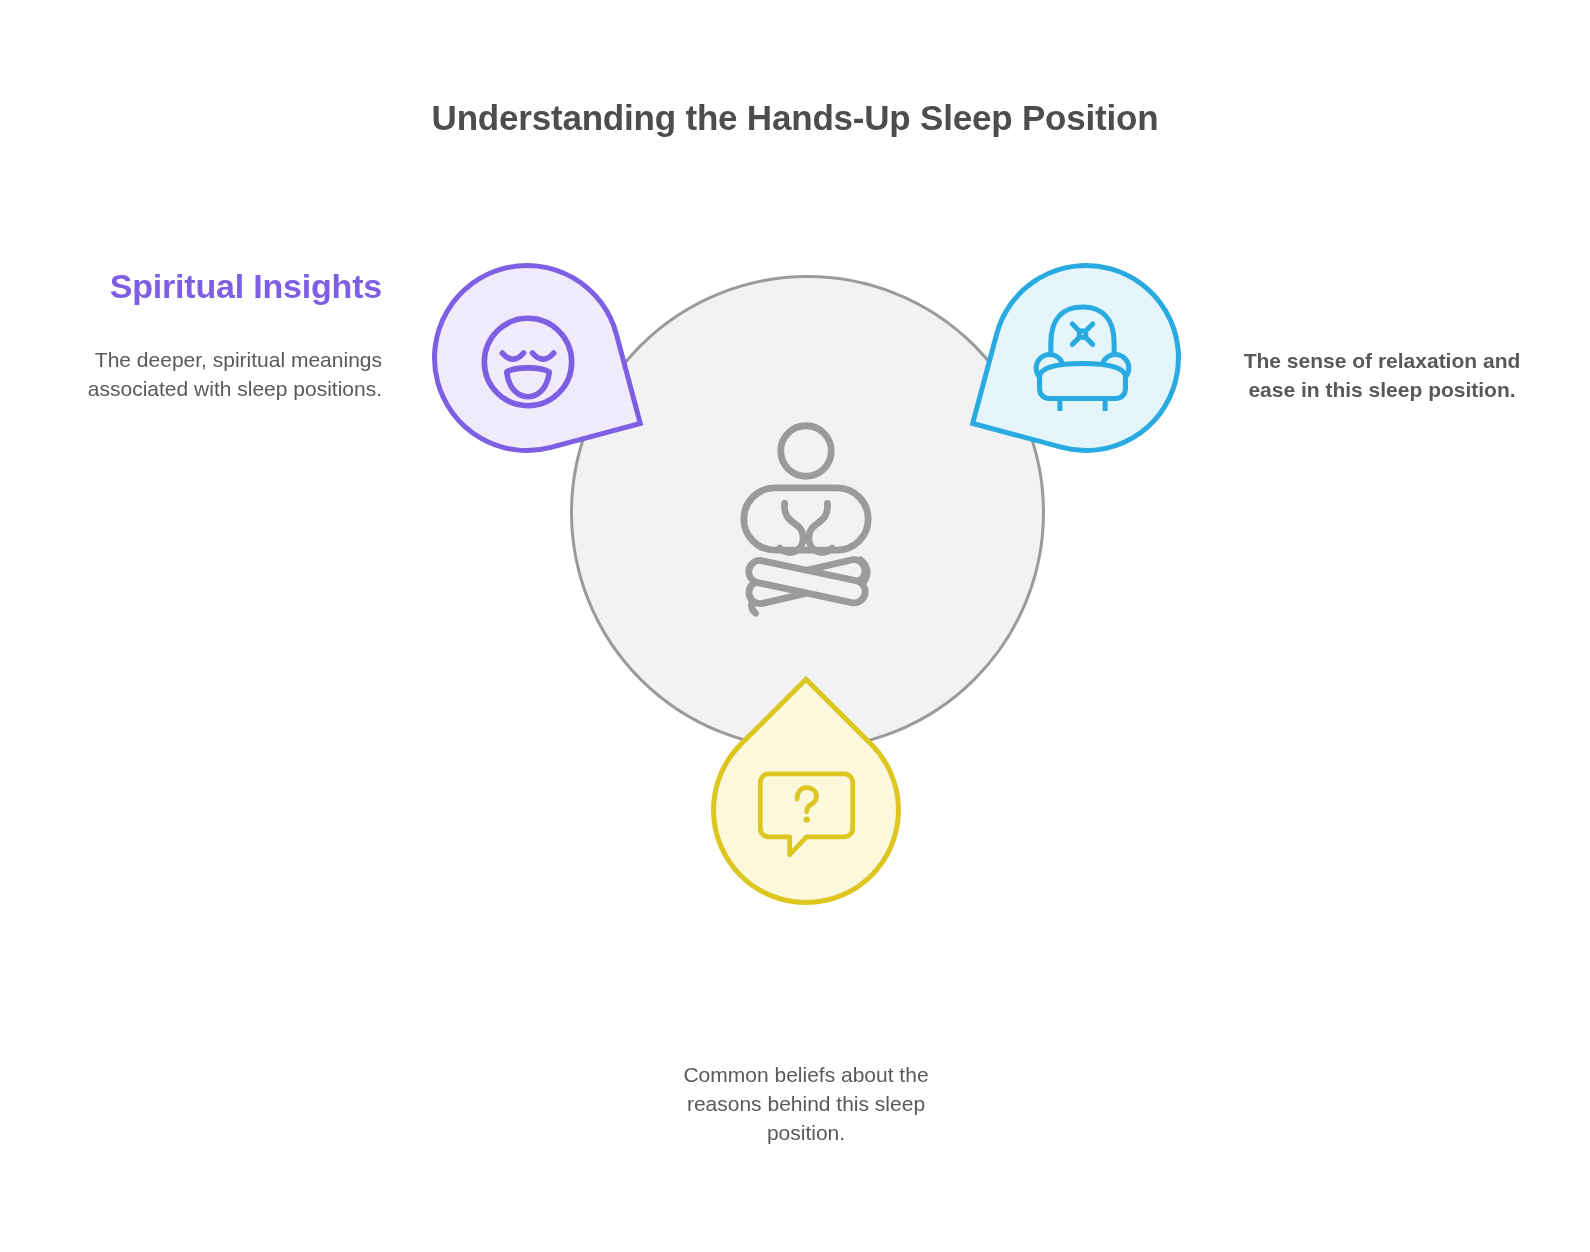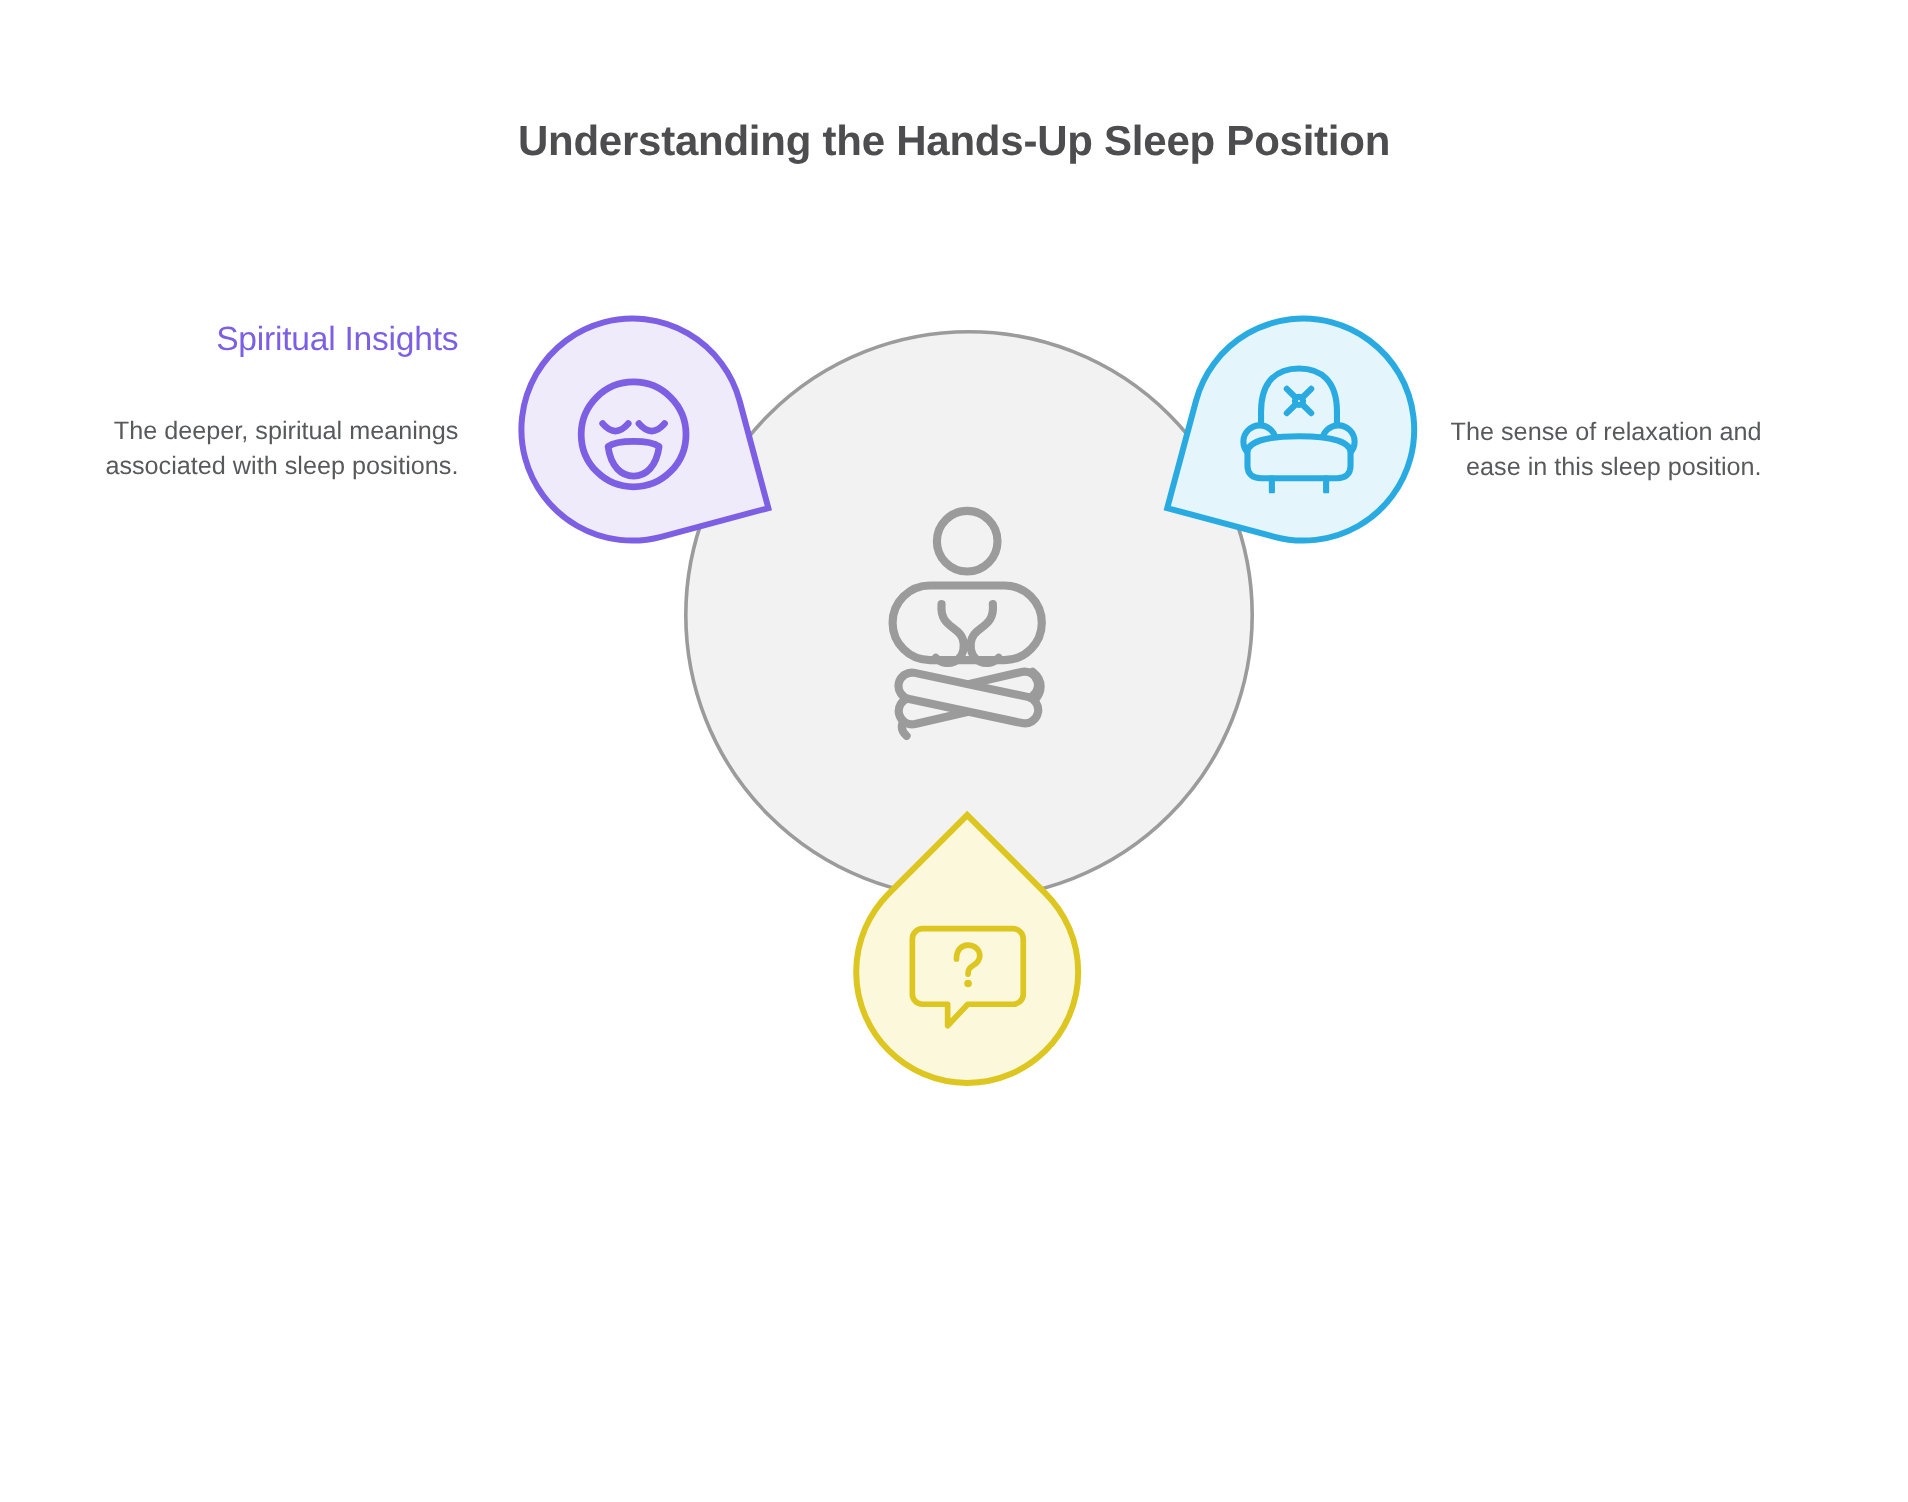--- a/index.html
+++ b/index.html
@@ -85,37 +85,37 @@
     position: absolute;
     z-index: 4;
   }
   .face-svg      { left: 472px;  top: 306px; width: 112px; height: 112px; }
   .armchair-svg  { left: 1026px; top: 298px; width: 113px; height: 113px; }
   .bubble-svg    { left: 754px;  top: 755px; width: 105px; height: 105px; }
 
   .section-title {
     position: absolute;
     margin: 0;
-    font-size: 28px;
-    font-weight: normal;
+    font-size: 34px;
+    font-weight: bold;
     letter-spacing: -0.2px;
     z-index: 5;
   }
   .section-desc {
     position: absolute;
     margin: 0;
     font-size: 21px;
     line-height: 29px;
     color: #58595B;
     z-index: 5;
   }
   .spiritual-title { left: 52px; top: 267px; width: 330px; text-align: right; color: #7C5FE3; }
   .spiritual-desc  { left: 52px; top: 345px; width: 330px; text-align: right; }
   .comfort-title   { left: 1232px; top: 267px; width: 330px; text-align: left; color: #29ABE2; }
-  .comfort-desc    { left: 1168px; top: 346px; width: 300px; text-align: right; }
+  .comfort-desc    { left: 1232px; top: 346px; width: 300px; text-align: center; font-weight: bold; }
   .misconceptions-title { left: 606px; top: 989px; width: 400px; text-align: center; color: #E2C722; }
   .misconceptions-desc  { left: 666px; top: 1060px; width: 280px; text-align: center; }
 </style>
 </head>
 <body>
 
 <div class="canvas">
 
   <h1 class="main-title">Understanding the Hands-Up Sleep Position</h1>
 
@@ -157,14 +157,15 @@
     <path d="M14,18 H86 A8,8 0 0 1 94,26 V70 A8,8 0 0 1 86,78 H50 L34,95 V78 H14 A8,8 0 0 1 6,70 V26 A8,8 0 0 1 14,18 Z"></path>
     <path d="M41,42 C41,35 45,31 50,31 C55.5,31 59.5,34.5 59.5,39.5 C59.5,44 56.5,46 53.5,47.7 C50.8,49.2 50.2,50.8 50.2,54"></path>
     <circle cx="50.2" cy="61.5" r="3" fill="#DCC61F" stroke="none"></circle>
   </svg>
 
   <h2 class="section-title spiritual-title">Spiritual Insights</h2>
   <p class="section-desc spiritual-desc">The deeper, spiritual meanings associated with sleep positions.</p>
 
   <p class="section-desc comfort-desc">The sense of relaxation and ease in this sleep position.</p>
 
+  <p class="section-desc misconceptions-desc">Common beliefs about the reasons behind this sleep position.</p>
 
 </div>
 
 </body></html>

